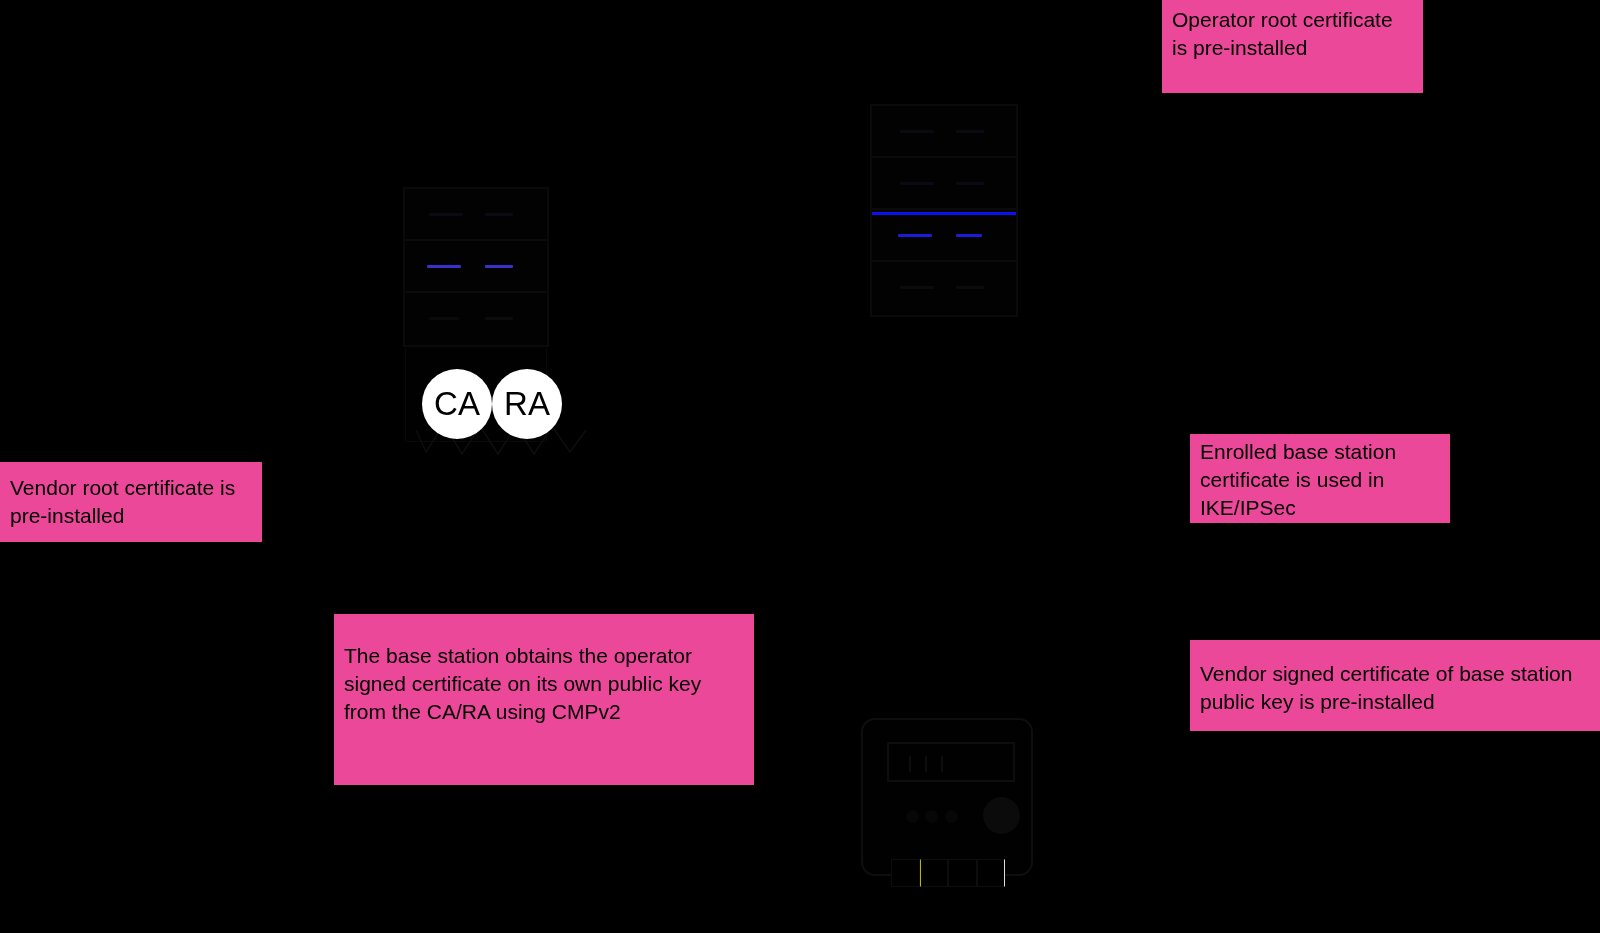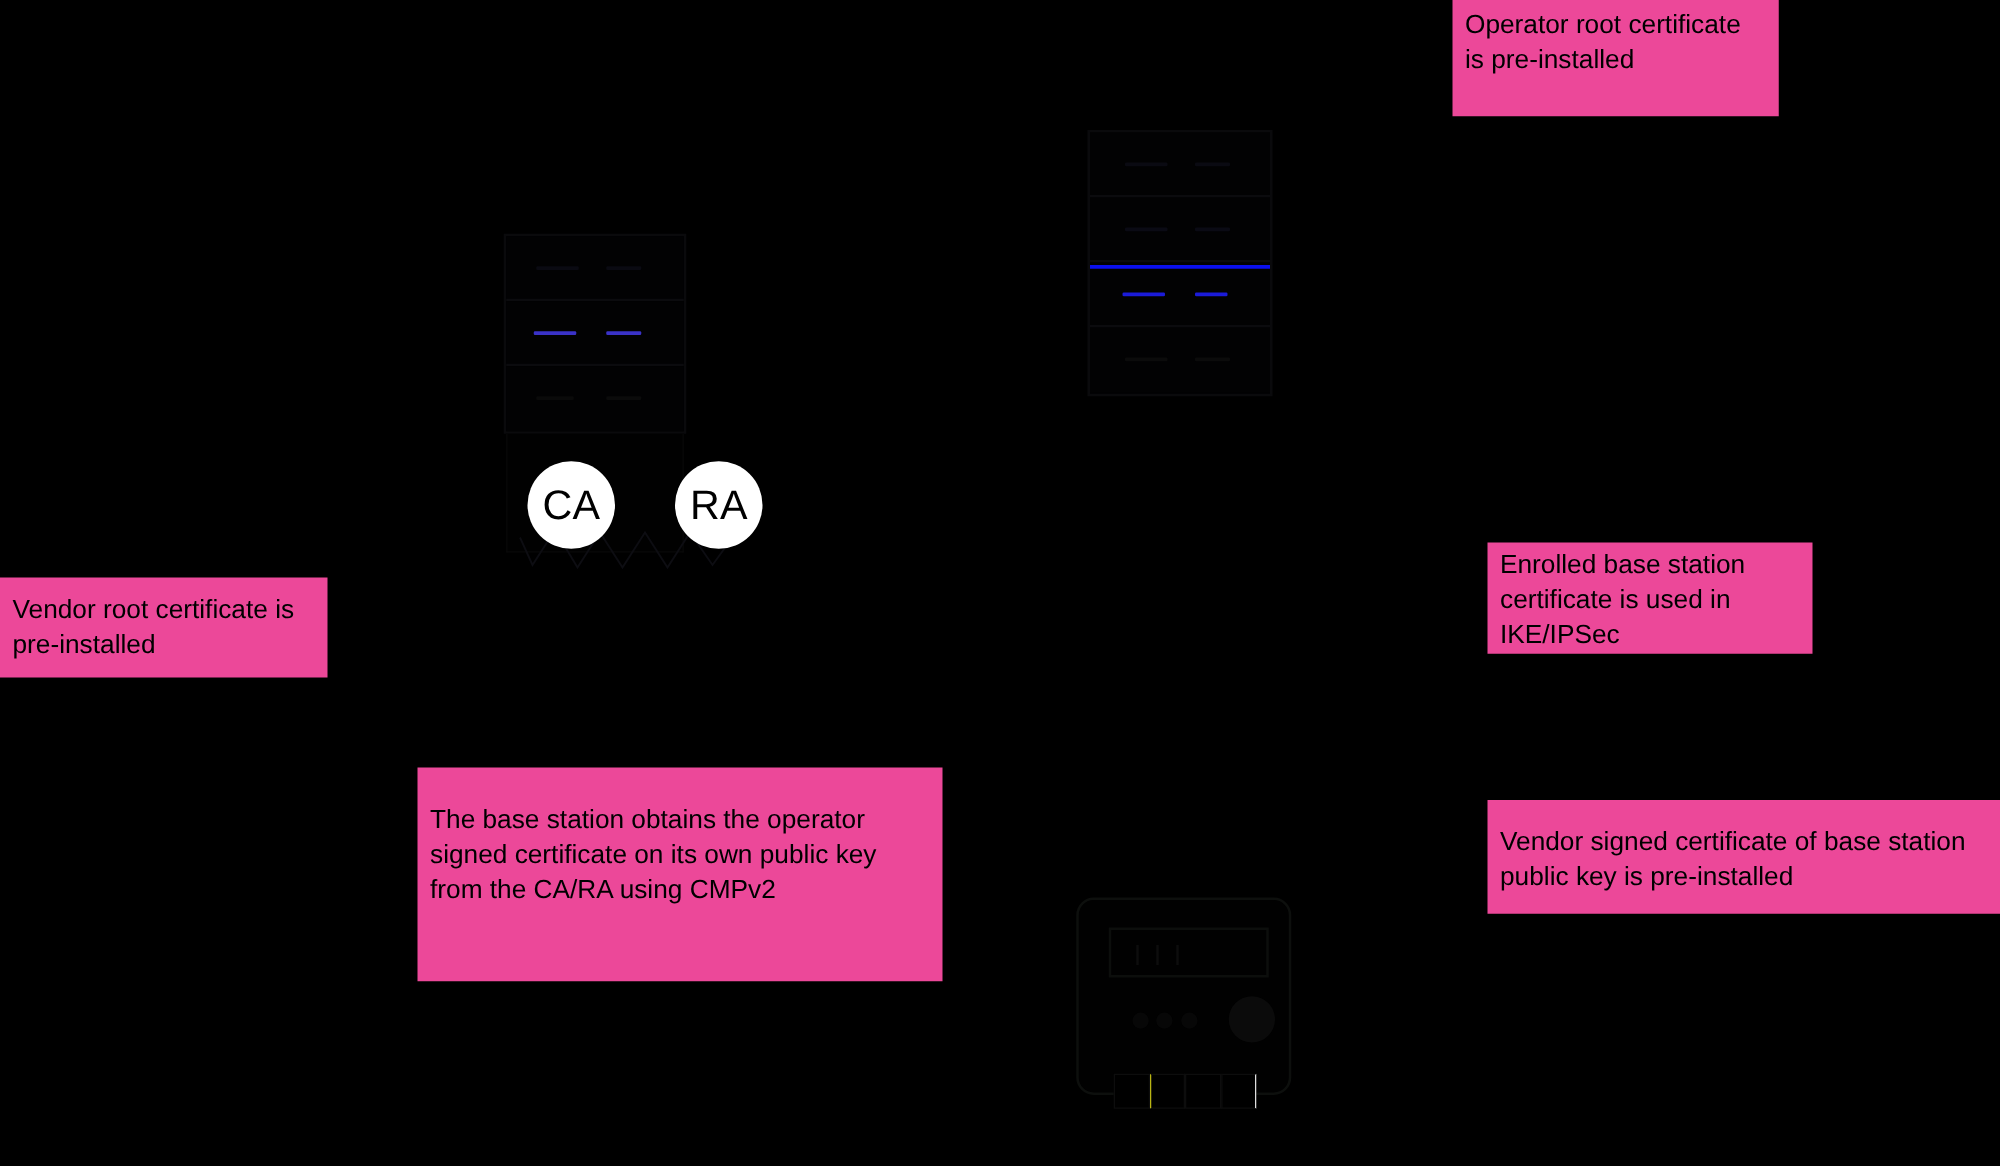--- a/index.html
+++ b/index.html
@@ -133,21 +133,21 @@
     background: #ffffff;
     border-radius: 50%;
     color: #000000;
     display: flex;
     align-items: center;
     justify-content: center;
     font-size: 33px;
     font-family: "Liberation Sans", sans-serif;
   }
   #circle-ca { left: 422px; top: 369px; width: 70px; height: 70px; justify-content: center; }
-  #circle-ra { left: 540px; top: 369px; width: 70px; height: 70px; }
+  #circle-ra { left: 492px; top: 369px; width: 70px; height: 70px; }
 
   
   #base-station {
     position: absolute;
     left: 861px; top: 718px;
     width: 172px; height: 158px;
     box-sizing: border-box;
     border: 2px solid #0d0f0d;
     border-radius: 14px;
     background: #010101;

